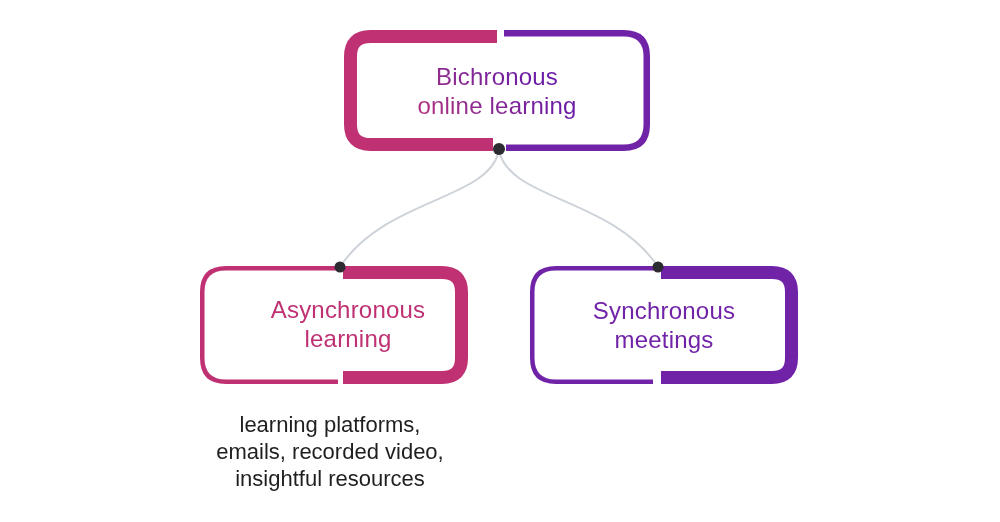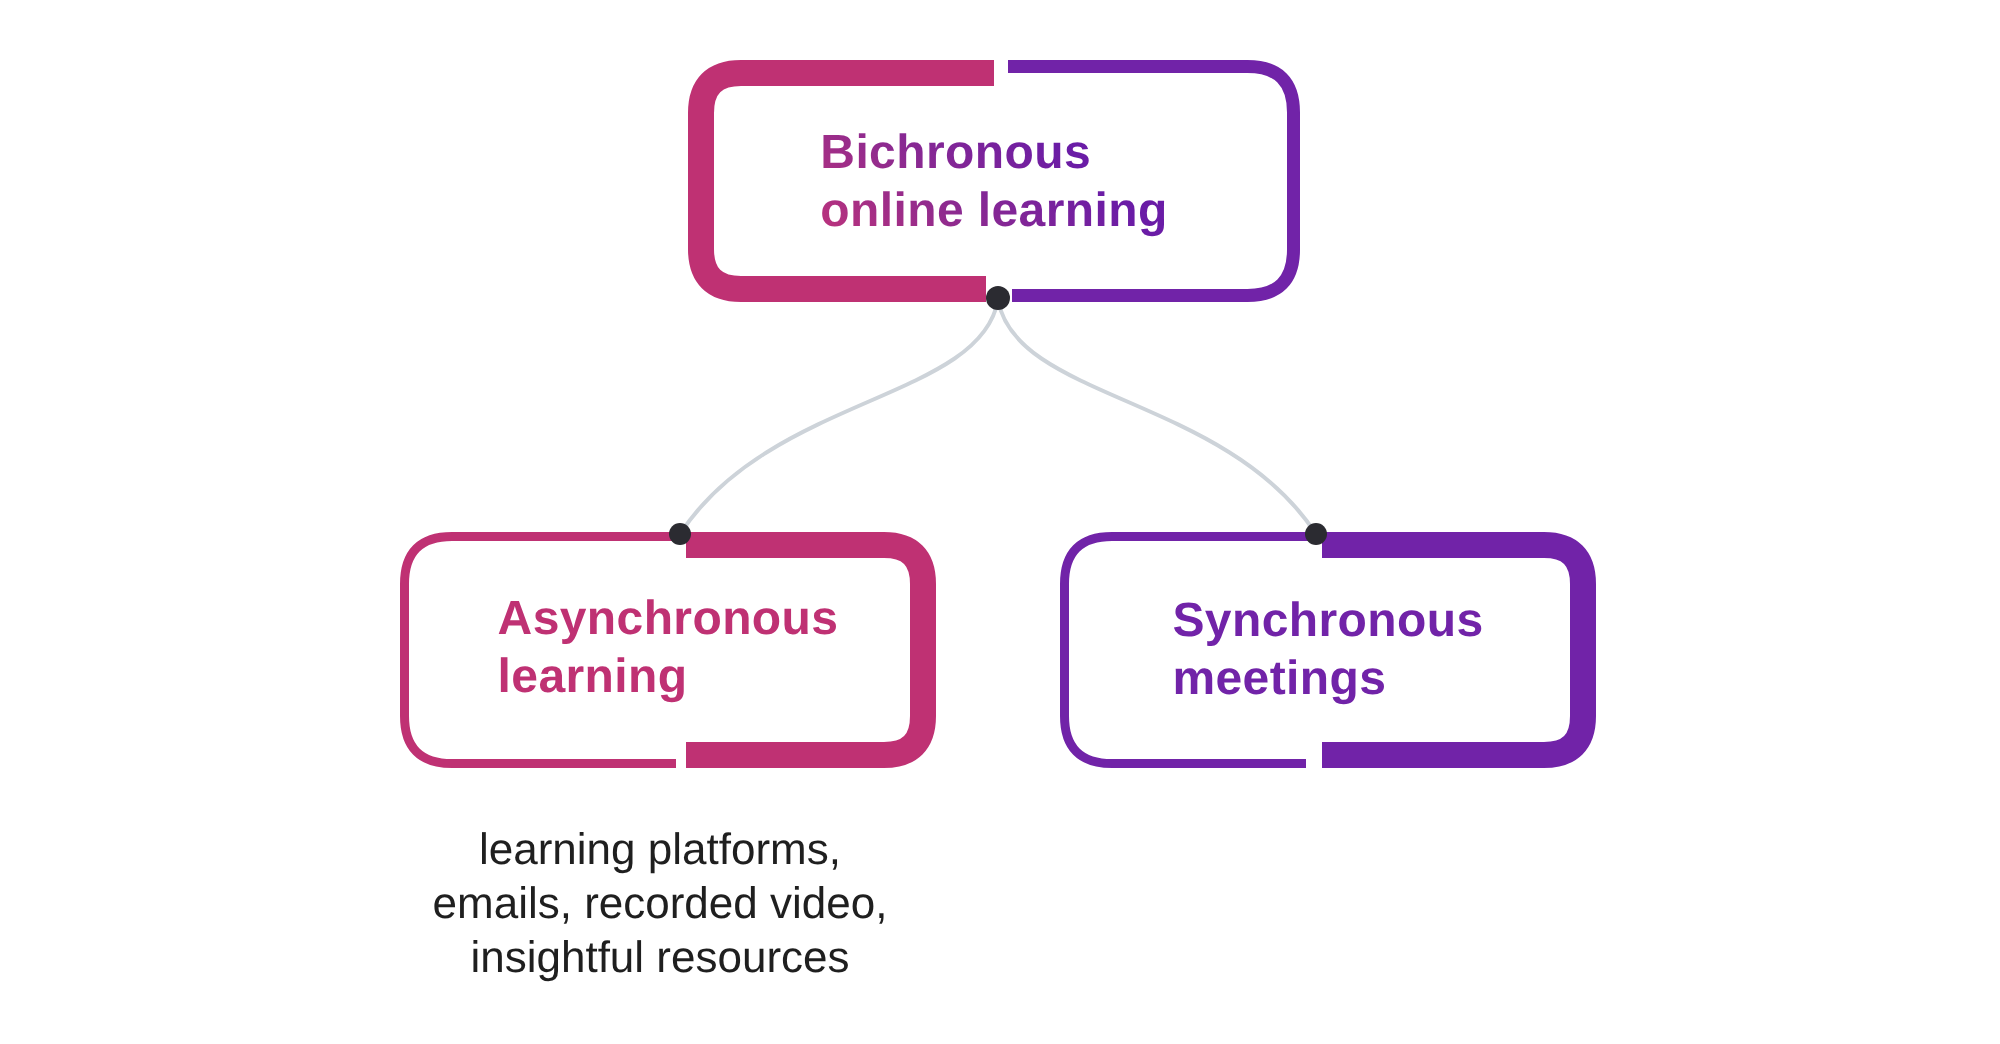--- a/index.html
+++ b/index.html
@@ -20,35 +20,36 @@
     left: 0;
     top: 0;
     width: 1000px;
     height: 522px;
   }
   .node-label {
     position: absolute;
     display: flex;
     align-items: center;
     justify-content: center;
+    text-align: center;
     white-space: pre-line;
-    font-weight: 700;
+    font-weight: 400;
     font-size: 24px;
     line-height: 29px;
     letter-spacing: 0.2px;
   }
   .node-label.root {
     left: 344px; top: 30px; width: 306px; height: 121px;
     background: linear-gradient(45deg, #c53478 20%, #8c2a90 42%, #6a1ca6 62%);
     -webkit-background-clip: text;
     background-clip: text;
     -webkit-text-fill-color: transparent;
     color: transparent;
   }
-  .node-label.async { left: 200px; top: 266px; width: 268px; height: 116px; color: #bf3173; }
+  .node-label.async { left: 200px; top: 266px; width: 268px; height: 116px; color: #bf3173; padding-left: 14px; }
   .node-label.sync  { left: 530px; top: 266px; width: 268px; height: 118px; color: #7123a8; }
   .caption {
     position: absolute;
     text-align: center;
     white-space: pre-line;
     font-weight: 400;
     font-size: 22px;
     line-height: 27px;
     color: #1f1f1f;
   }

